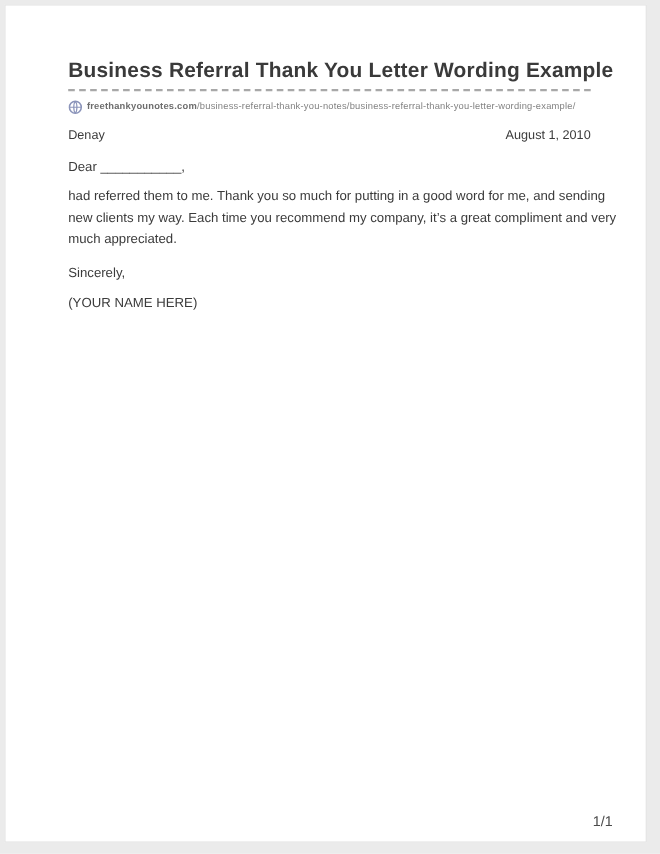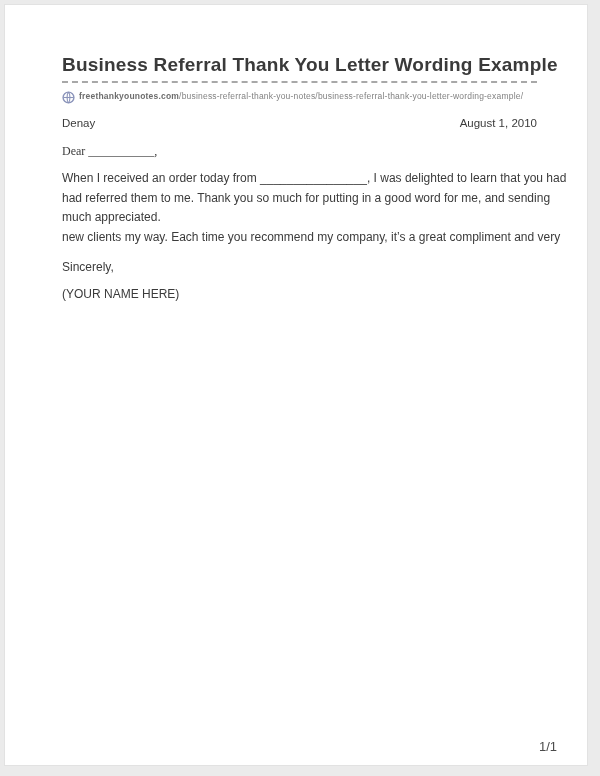--- a/index.html
+++ b/index.html
@@ -65,21 +65,20 @@
     font-size: 11.5px;
     color: var(--body, #3b3b3b);
     line-height: 13px;
     gap: 47px;
   }
   .greeting {
     margin: 14px 0 0 0;
     font-size: 12px;
     color: var(--body, #3b3b3b);
     line-height: 14px;
-    font-family: Liberation Serif, serif;
   }
   .letter-body {
     margin-top: 11px;
     font-size: 12px;
     color: var(--body, #3b3b3b);
     line-height: 19.5px;
   }
   .letter-body div { white-space: nowrap; }
   .signoff {
     margin: 13px 0 0 0;
@@ -123,24 +122,23 @@
     </div>
 
     <div class="meta-row">
       <span>Denay</span>
       <span>August 1, 2010</span>
     </div>
 
     <p class="greeting">Dear ___________,</p>
 
     <div class="letter-body">
-      <div>When I received an order today from ________________, I was delighted to learn that you had</div>
       <div>had referred them to me. Thank you so much for putting in a good word for me, and sending</div>
+      <div>new clients my way. Each time you recommend my company, it’s a great compliment and very</div>
       <div>much appreciated.</div>
-      <div>new clients my way. Each time you recommend my company, it’s a great compliment and very</div>
     </div>
 
     <p class="signoff">Sincerely,</p>
 
     <p class="signature">(YOUR NAME HERE)</p>
 
   </div>
 
   <div class="page-indicator">1/1</div>
 </div>

